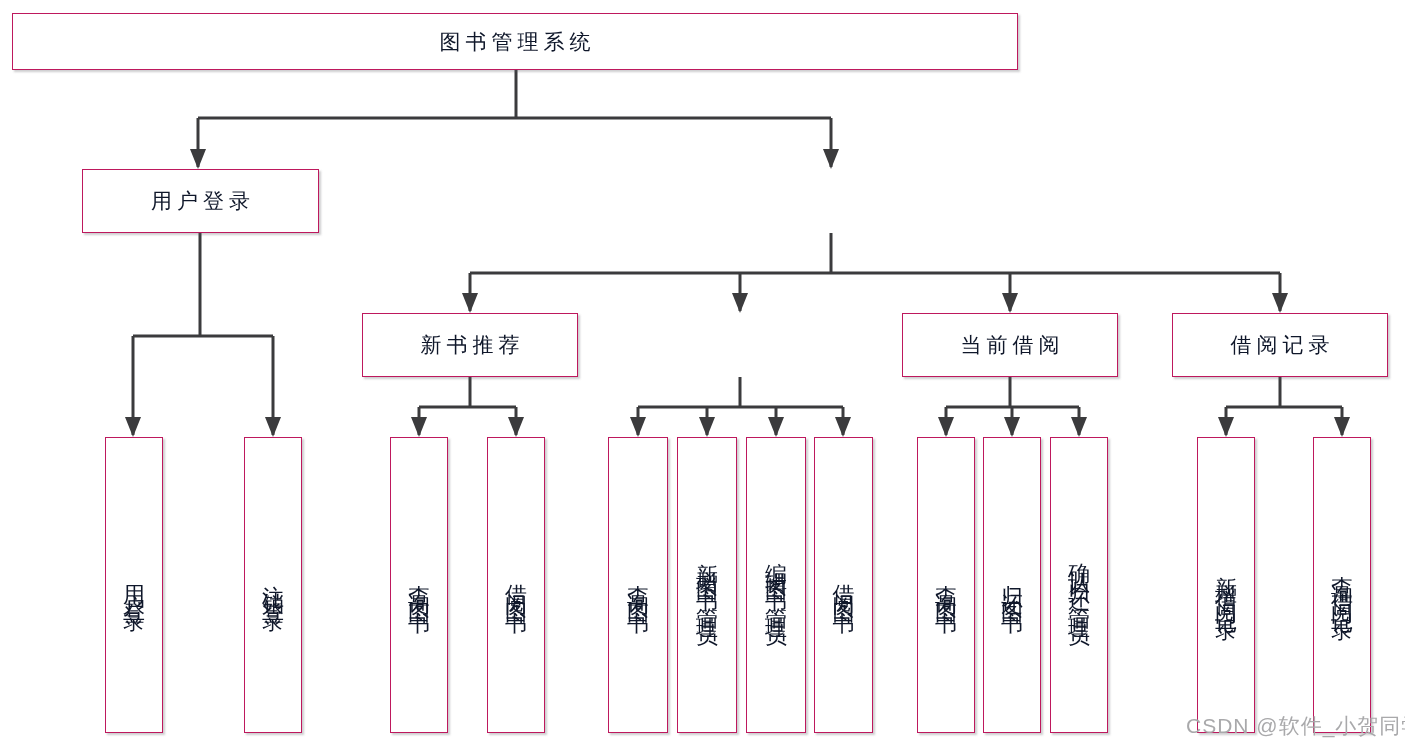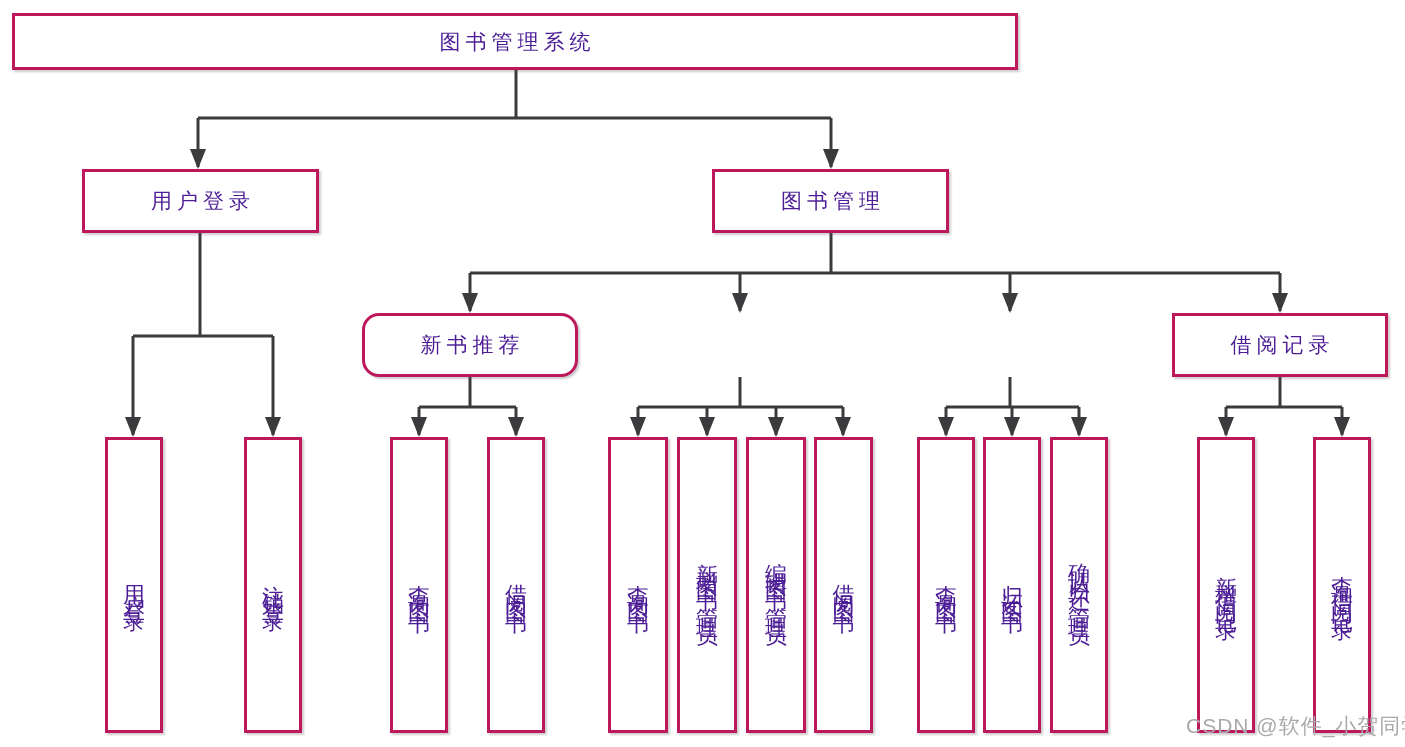--- a/index.html
+++ b/index.html
@@ -12,46 +12,46 @@
     overflow: hidden;
   }
   .wires {
     position: absolute;
     left: 0; top: 0;
     width: 1405px; height: 747px;
   }
   .box {
     position: absolute;
     box-sizing: border-box;
-    border: 3px solid #be185d;
+    border: 1px solid #be185d;
     background: #ffffff;
     display: flex;
     align-items: center;
     justify-content: center;
-    color: #4c1d95;
+    color: #0f172a;
     box-shadow: 2px 2px 2px rgba(90,90,95,0.30);
   }
   .h-label {
     font-size: 21px;
     letter-spacing: 5px;
     text-indent: 5px;
     white-space: nowrap;
   }
   .v-label {
     writing-mode: vertical-rl;
     font-size: 22px;
     letter-spacing: 9px;
     line-height: 1;
     white-space: nowrap;
   }
   
   .n-root  { left: 12px;  top: 13px;  width: 1006px; height: 57px; }
   .n-l2a   { left: 82px;  top: 169px; width: 237px;  height: 64px; }
   .n-l2b   { left: 712px; top: 169px; width: 237px;  height: 64px; }
-  .n-l3a   { left: 362px;  top: 313px; width: 216px; height: 64px; border-radius: 17px; }
+  .n-l3a   { left: 362px;  top: 313px; width: 216px; height: 64px; }
   .n-l3b   { left: 632px;  top: 313px; width: 216px; height: 64px; }
   .n-l3c   { left: 902px;  top: 313px; width: 216px; height: 64px; }
   .n-l3d   { left: 1172px; top: 313px; width: 216px; height: 64px; }
   .leaf    { top: 437px; height: 296px; width: 58px; }
   .lf1  { left: 105px;  }
   .lf2  { left: 244px;  }
   .lf3  { left: 390px;  }
   .lf4  { left: 487px;  }
   .lf5  { left: 608px;  width: 60px; }
   .lf6  { left: 677px;  width: 60px; }
@@ -146,27 +146,27 @@
     </g>
   </svg>
 
   <div class="box n-root">
     <span class="h-label">图书管理系统</span>
   </div>
 
   <div class="box n-l2a">
     <span class="h-label">用户登录</span>
   </div>
-  <div class="box n-l2b">
-    <span class="h-label">图书管理</span>
-  </div>
 
   <div class="box n-l3a">
     <span class="h-label">新书推荐</span>
   </div>
+  <div class="box n-l3c">
+    <span class="h-label">当前借阅</span>
+  </div>
   <div class="box n-l3d">
     <span class="h-label">借阅记录</span>
   </div>
 
   <div class="box leaf lf1">
     <span class="v-label">用户登录</span>
   </div>
   <div class="box leaf lf2">
     <span class="v-label">注销登录</span>
   </div>

